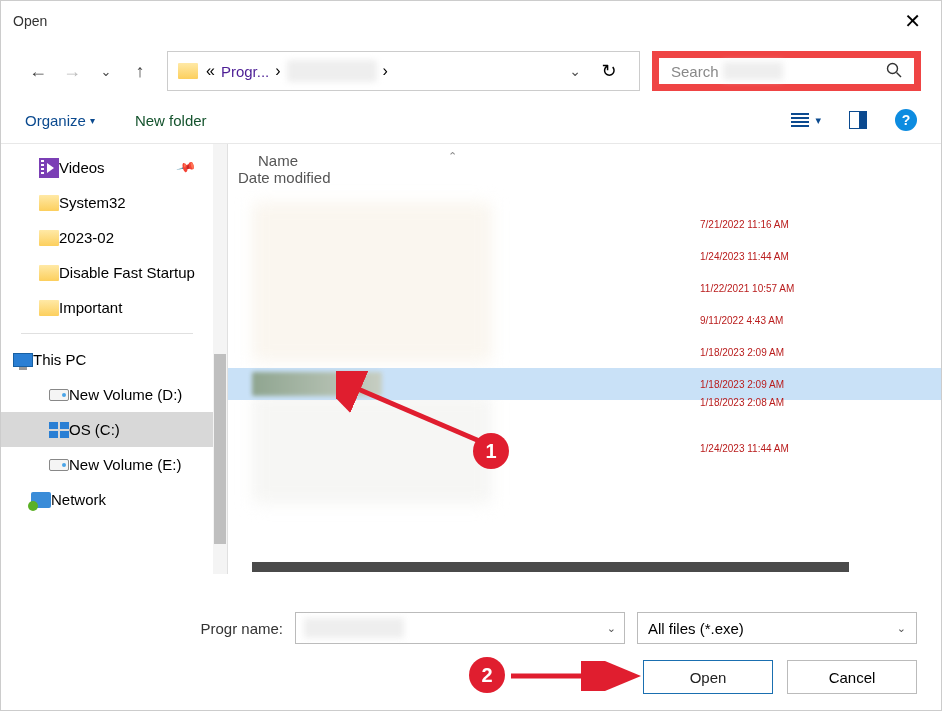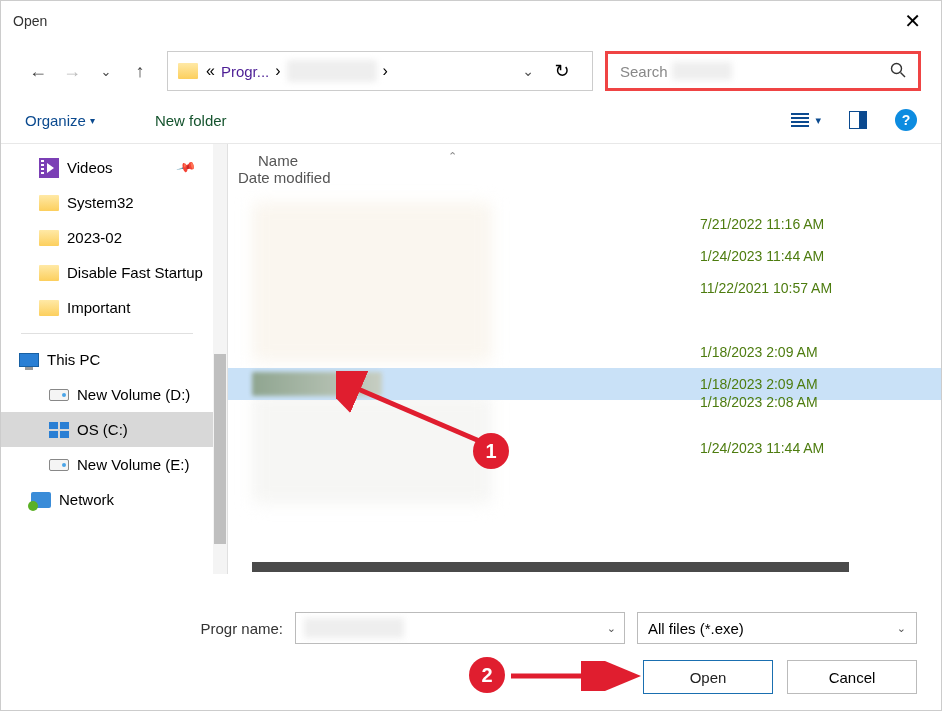--- a/index.html
+++ b/index.html
@@ -13,40 +13,40 @@
     .nav-btn { width: 34px; height: 34px; display: inline-flex; align-items: center; justify-content: center; color: #444; cursor: pointer; font-size: 18px; }
     
     .addressbar { flex: 1; display: flex; align-items: center; border: 1px solid #ccc; height: 40px; margin-left: 10px; margin-right: 12px; padding: 0 10px; }
     .addressbar .folder-ico { width: 20px; height: 16px; background: linear-gradient(#ffe9a6,#fccf5d); border-radius: 1px; margin-right: 8px; position: relative; }
     .addressbar .crumb { font-size: 15px; color: #4c1d95; }
     .addressbar .blur { display:inline-block; width: 90px; height: 22px; background: #eee; filter: blur(3px); margin: 0 6px; border-radius: 2px;}
     .addressbar .spacer { flex: 1; }
     .addressbar .chev { font-size: 14px; color: #555; padding: 0 8px; }
     .refresh { width: 40px; text-align: center; font-size: 18px; }
     
-    .searchbox { width: 316px; height: 40px; border: 3px solid #ef4444; display: flex; align-items: center; padding: 0 12px; color: #888; font-size: 15px; }
+    .searchbox { width: 269px; height: 40px; border: 7px solid #ef4444; display: flex; align-items: center; padding: 0 12px; color: #888; font-size: 15px; }
     .searchbox .blurS { display:inline-block; width:60px; height:18px; background:#eee; filter:blur(3px); margin-left:4px;}
     .searchbox .sicon { margin-left: auto; color: #555; }
     
     .toolbar { display: flex; align-items: center; padding: 8px 24px 12px; }
-    .toolbar .left { display: flex; gap: 60px; }
+    .toolbar .left { display: flex; gap: 40px; }
     .toolbar .org { color: #0b4a8f; font-size: 15px; display:flex; align-items:center; gap:4px;}
     .toolbar .nf { color: #14532d; font-size: 15px; }
     .toolbar .right { margin-left: auto; display: flex; align-items: center; gap: 28px; }
     .view-lines { display:inline-flex; flex-direction:column; gap:2px;}
     .view-lines span{ display:block; width:18px; height:2px; background:#0b4a8f;}
     .view-drop { color:#0b4a8f; font-size:11px; margin-left:2px;}
     .preview-sq { width:18px; height:18px; border:1.5px solid #0b4a8f; position:relative;}
     .preview-sq::after{content:'';position:absolute;right:0;top:0;bottom:0;width:7px;background:#0b4a8f;}
     .help-c { width:22px; height:22px; border-radius:50%; background:#0d8ce0; color:#fff; display:inline-flex; align-items:center;justify-content:center; font-size:14px; font-weight:bold;}
     
     .body { display: flex; border-top: 1px solid #e8e8e8; }
     
     .sidebar { width: 212px; padding: 6px 0; font-size: 15px; }
-    .sidebar .item { display: flex; align-items: center; gap: 8px; padding: 6px 8px 6px 38px; cursor: pointer; position: relative; height: 35px;}
+    .sidebar .item { display: flex; align-items: center; padding: 6px 8px 6px 38px; cursor: pointer; position: relative; height: 35px;}
     .sidebar .item.sel { background: #d8d8d8; }
     .sidebar .item .pin { margin-left: auto; margin-right: 10px; color: #777; font-size: 13px; transform: rotate(30deg);}
     .sidebar hr { border: none; border-top: 1px solid #e0e0e0; margin: 8px 20px; }
     .ico-folder { width:20px; height:16px; background:linear-gradient(#ffe9a6,#fccf5d); border-radius:1px;}
     .ico-video { width:20px; height:20px; background:#7b3fb5; position:relative;}
     .ico-video::before{content:'';position:absolute;left:2px;top:2px;bottom:2px;width:3px;background:repeating-linear-gradient(#fff 0 2px,#7b3fb5 2px 4px);}
     .ico-video::after{content:'';position:absolute;left:8px;top:5px;border-left:7px solid #fff;border-top:5px solid transparent;border-bottom:5px solid transparent;}
     .ico-pc { width:20px; height:14px; background:#2a7fd4; border:1px solid #1860a3; position:relative;}
     .ico-pc::after{content:'';position:absolute;left:5px;right:5px;bottom:-4px;height:3px;background:#999;}
     .ico-os { width:20px; height:16px; position:relative; }
@@ -64,21 +64,21 @@
     .files-header { display: flex; color: #555; font-size: 15px; padding: 8px 0; flex-direction: column; }
     .col-name { width: 450px; padding-left: 30px; position: relative;}
     .col-name .sort { position:absolute; left:220px; top:-2px; font-size:11px; color:#888;}
     .col-date { padding-left: 10px; }
     
     .files-body { position: relative; height: 380px; }
     .blurblock { position:absolute; left:24px; top:8px; width:240px; height:160px; background:#faf6ef; filter:blur(8px); border-radius:6px;}
     .blurblock2 { position:absolute; left:24px; top:200px; width:240px; height:110px; background:#f6f6f4; filter:blur(8px); border-radius:6px;}
     .file-row { position:absolute; left:0; right:0; height:32px; display:flex; align-items:center;}
     .file-row .nm { width:462px; }
-    .file-row .dt { font-size:14px; color:#4d7c0f; padding-left:10px;}
+    .file-row .dt { font-size:10px; color:#b91c1c; padding-left:10px;}
     .file-row.sel { background:#c9e1f7; }
     .file-row.sel .nm::before { content:''; position:absolute; left:24px; top:4px; width:130px; height:24px; background:linear-gradient(90deg,#8fa590,#c7cec3); filter:blur(2px); border-radius:2px;}
     
     .hscroll { height:14px; margin:4px 20px 0 24px; position:relative;}
     .hscroll .thumb{position:absolute;left:0;width:92%;top:2px;height:10px;background:#4a4a4a;}
     
     .footer { position:absolute; left:0; right:0; bottom:0; padding: 16px 24px; }
     .fn-row { display:flex; align-items:center; gap:12px; justify-content:flex-end; margin-bottom:16px;}
     .fn-label { font-size:15px; color:#333; }
     .fn-input { width:330px; height:32px; border:1px solid #bbb; display:flex; align-items:center; padding:0 8px; position:relative;}
@@ -173,21 +173,21 @@
     </div>
     <div class="item" style="white-space:nowrap;overflow:hidden">
       <span class="ico-folder"></span>
       <span>Disable Fast Startup</span>
     </div>
     <div class="item">
       <span class="ico-folder"></span>
       <span>Important</span>
     </div>
     <hr>
-    <div class="item" style="padding-left:18px">
+    <div class="item" style="padding-left:12px">
       <span class="ico-pc"></span>
       <span>This PC</span>
     </div>
     <div class="item" style="padding-left:48px;white-space:nowrap;overflow:hidden">
       <span class="ico-drive"></span>
       <span>New Volume (D:)</span>
     </div>
     <div class="item sel" style="padding-left:48px">
       <span class="ico-os"></span>
       <span>OS (C:)</span>
@@ -222,20 +222,24 @@
           <div class="nm"></div>
           <div class="dt">7/21/2022 11:16 AM</div>
         </div>
       <div class="file-row" style="top:46px">
           <div class="nm"></div>
           <div class="dt">1/24/2023 11:44 AM</div>
         </div>
       <div class="file-row" style="top:78px">
           <div class="nm"></div>
           <div class="dt">11/22/2021 10:57 AM</div>
+        </div>
+      <div class="file-row" style="top:110px">
+          <div class="nm"></div>
+          <div class="dt">9/11/2022 4:43 AM</div>
         </div>
       <div class="file-row" style="top:142px">
           <div class="nm"></div>
           <div class="dt">1/18/2023 2:09 AM</div>
         </div>
       <div class="file-row sel" style="top:174px">
           <div class="nm"></div>
           <div class="dt">1/18/2023 2:09 AM</div>
         </div>
       <div class="file-row" style="top:192px">

